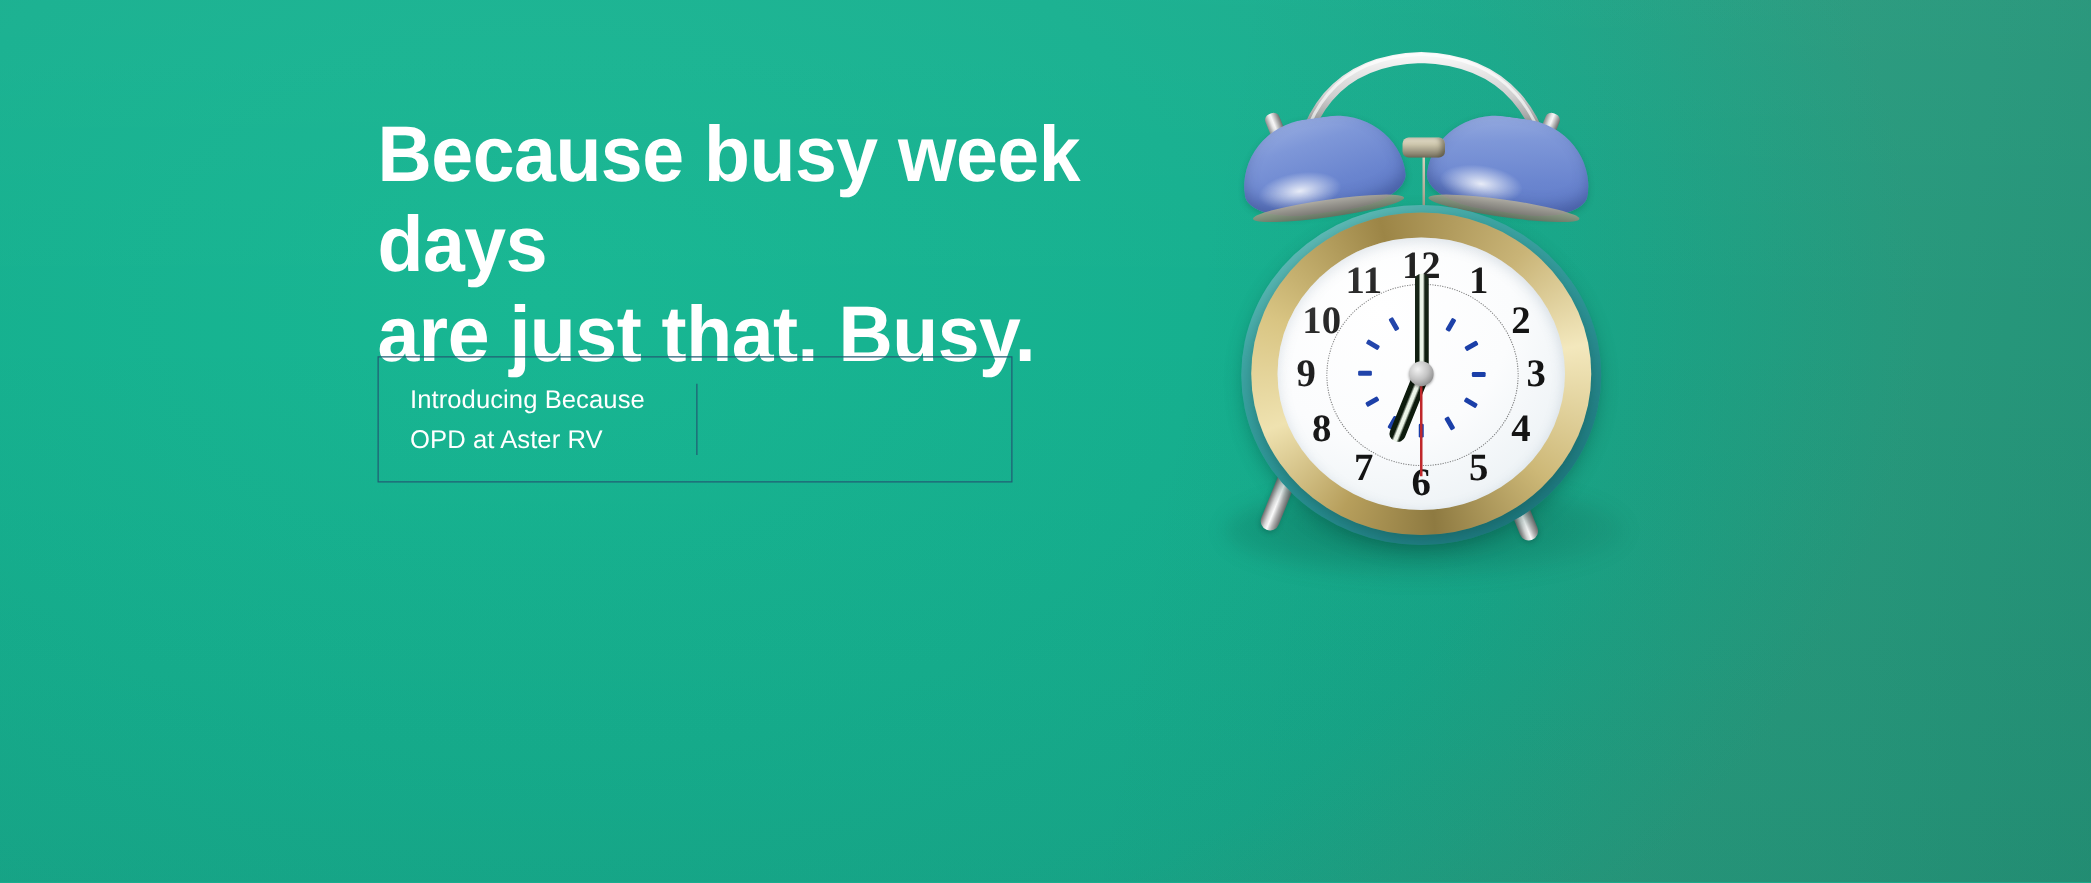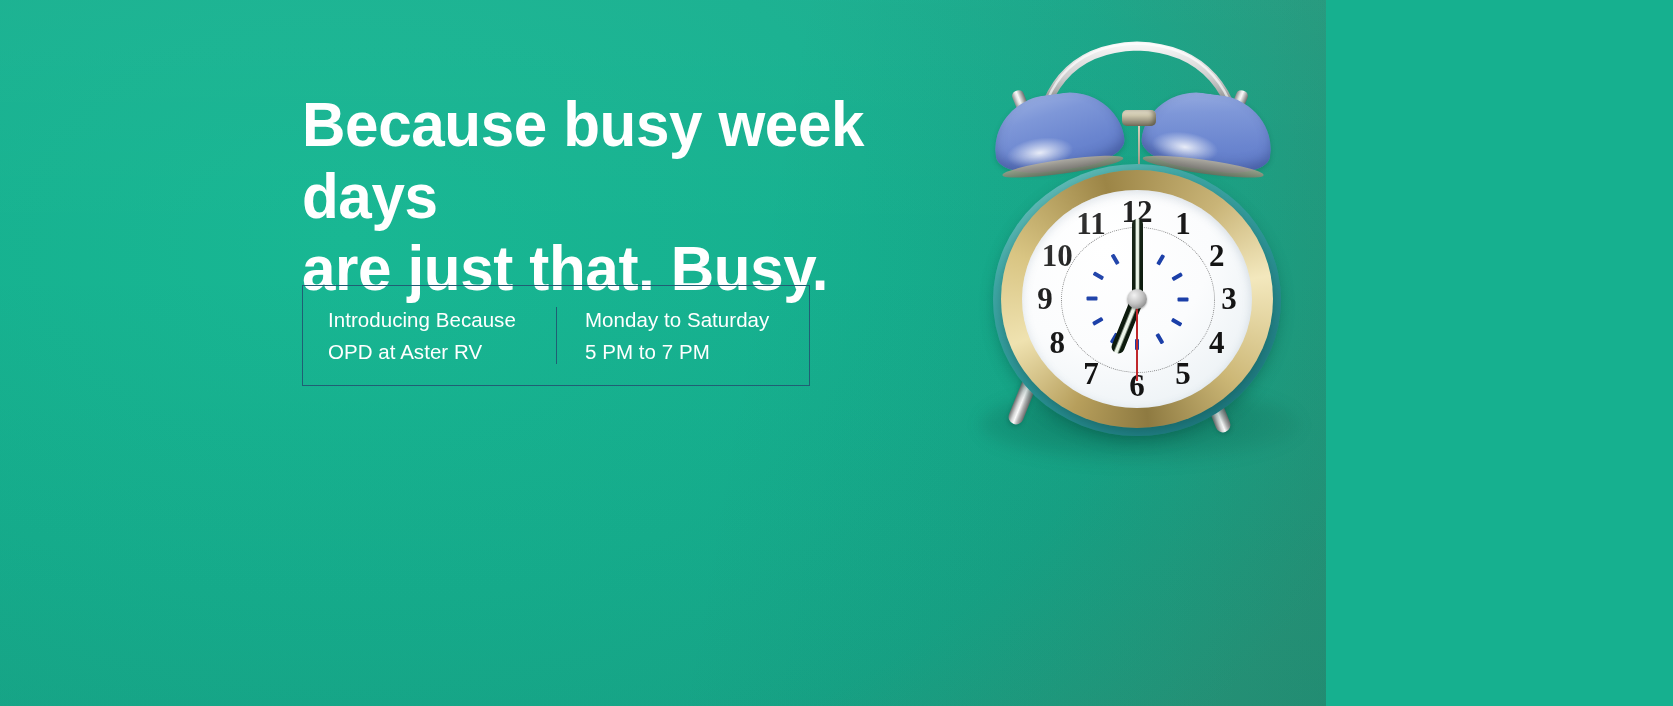--- a/index.html
+++ b/index.html
@@ -10,21 +10,21 @@
   body {
     width: 1673px;
     height: 706px;
     overflow: hidden;
     font-family: "Liberation Sans", sans-serif;
     background: #16b08f;
   }
 
   .banner {
     position: relative;
-    width: 1326px;
+    width: 1673px;
     height: 706px;
     overflow: hidden;
     background:
       radial-gradient(ellipse 1100px 760px at 26% 34%, #18b793 0%, #16b08f 48%, #18ab8c 74%, #2aa183 100%);
   }
 
   
   .bg-vignette {
     position: absolute;
     inset: 0;
@@ -350,22 +350,20 @@
 
   <div class="copy">
     <h1 class="headline">Because busy week days
 are just that. Busy.</h1>
   </div>
 
   <div class="info-box">
     <div class="info-cell info-cell-left">Introducing Because
 OPD at Aster RV</div>
     <div class="info-divider"></div>
-    <div class="info-cell info-cell-right">Monday to Saturday
-5 PM to 7 PM</div>
   </div>
 
   <div class="clock-art">
 
     <div class="clock-shadow"></div>
 
     <svg class="handle" viewBox="0 0 230 132">
       <defs>
         <linearGradient id="chrome" x1="0" y1="0" x2="0" y2="1">
           <stop offset="0%" stop-color="#f6f6f6"></stop>

